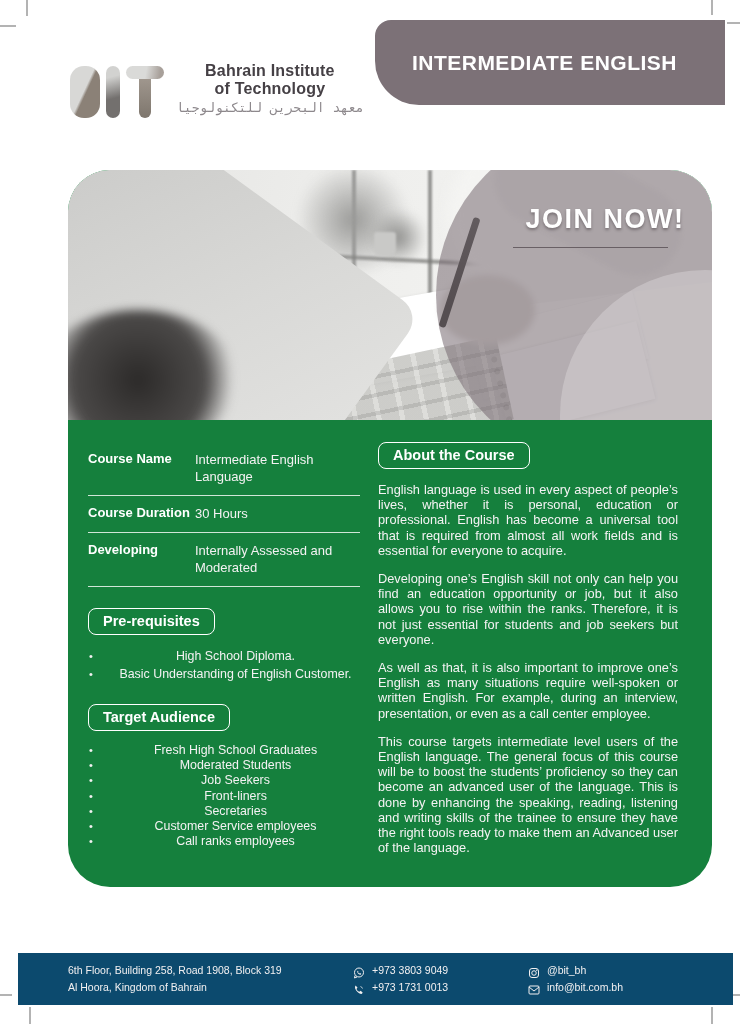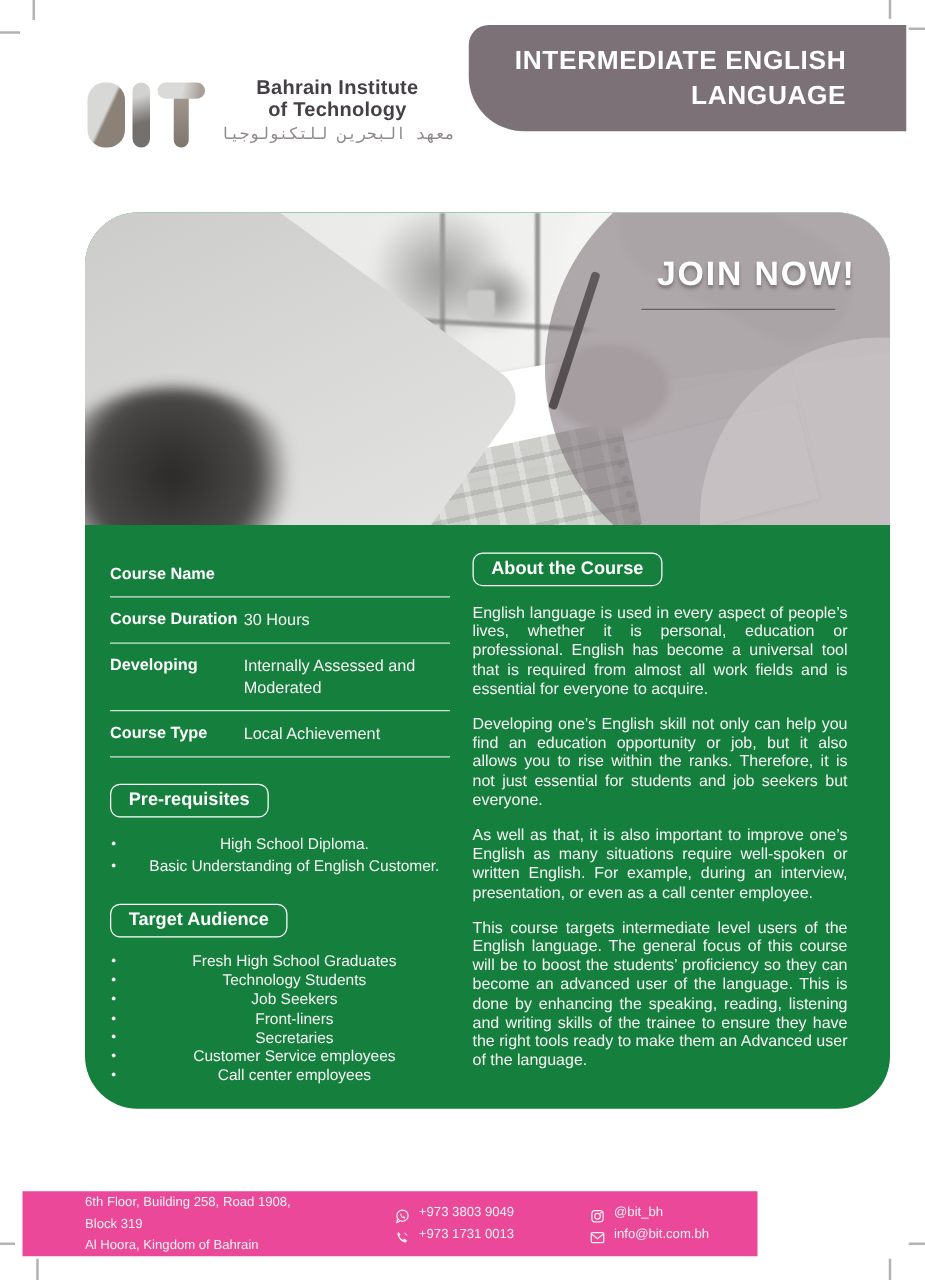--- a/index.html
+++ b/index.html
@@ -101,21 +101,21 @@
   ul.bullets { list-style:none; margin-top:12px;text-align:center; }
   ul.bullets li { position:relative; padding-left:23px; font-size:12.4px; color:#f4f2f3; }
   ul.bullets.loose li { line-height:18px; }
   ul.bullets.tight li { line-height:15.2px; }
   ul.bullets li::before { content:"•"; position:absolute; left:1px; top:0; font-size:11px; color:#f4f2f3; }
 
   .para { font-size:12.8px; line-height:15.2px; text-align:justify; color:#f5f3f4; margin-top:13px; }
   .about-badge { margin-top:0; }
 
   
-  .footer { position:absolute; left:18px; top:953px; width:588px; height:52px; background:#ec4899;
+  .footer { position:absolute; left:18px; top:953px; width:715px; height:52px; background:#0c4a6e;
             display:flex; align-items:center; color:#f2f0f1; font-size:10.5px; line-height:17px;gap:48px; }
   .f-address { margin-left:50px; width:225px; }
   .f-contact { margin-left:12px; width:115px; }
   .f-social  { margin-left:12px; width:160px; }
   .f-line { display:flex; align-items:flex-end; gap:7px; }
   .f-line svg { flex:0 0 auto; }
 </style>
 </head>
 <body>
 
@@ -141,21 +141,20 @@
     </div>
     <div class="logo-text">
       <div class="logo-line1">Bahrain Institute</div>
       <div class="logo-line2">of Technology</div>
       <div class="logo-ar" dir="rtl">معهد البحرين للتكنولوجيا</div>
     </div>
   </div>
 
   <div class="header-band">
     <div class="t">INTERMEDIATE ENGLISH</div>
-    <div class="t">LANGUAGE</div>
   </div>
 
   <div class="card">
 
     <div class="photo">
       <div class="shelf-v1"></div>
       <div class="shelf-v2"></div>
       <div class="shelf-h1"></div>
       <div class="plant1"></div>
       <div class="plant2"></div>
@@ -175,53 +174,50 @@
       <div class="ovl2"></div>
       <div class="join">JOIN NOW!</div>
       <div class="join-underline"></div>
     </div>
 
     <div class="content">
 
       <div class="left-col">
         <div class="detail-row">
           <div class="detail-label">Course Name</div>
+          <div class="detail-value">Intermediate English Language</div>
         </div>
         <div class="detail-row">
           <div class="detail-label">Course Duration</div>
           <div class="detail-value">30 Hours</div>
         </div>
         <div class="detail-row">
           <div class="detail-label">Developing</div>
           <div class="detail-value">Internally Assessed and Moderated</div>
-        </div>
-        <div class="detail-row">
-          <div class="detail-label">Course Type</div>
-          <div class="detail-value">Local Achievement</div>
         </div>
 
         <div class="badge-row">
           <span class="badge">Pre-requisites</span>
         </div>
         <ul class="bullets loose">
           <li>High School Diploma.</li>
           <li>Basic Understanding of English Customer.</li>
         </ul>
 
         <div class="badge-row">
           <span class="badge">Target Audience</span>
         </div>
         <ul class="bullets tight">
           <li>Fresh High School Graduates</li>
-          <li>Technology Students</li>
+          <li>Moderated Students</li>
           <li>Job Seekers</li>
           <li>Front-liners</li>
           <li>Secretaries</li>
           <li>Customer Service employees</li>
-          <li>Call center employees</li>
+          <li>Call ranks employees</li>
         </ul>
       </div>
 
       <div class="right-col">
         <div class="about-badge">
           <span class="badge">About the Course</span>
         </div>
         <p class="para">English language is used in every aspect of people’s lives, whether it is personal, education or professional. English has become a universal tool that is required from almost all work fields and is essential for everyone to acquire.</p>
         <p class="para">Developing one’s English skill not only can help you find an education opportunity or job, but it also allows you to rise within the ranks. Therefore, it is not just essential for students and job seekers but everyone.</p>
         <p class="para">As well as that, it is also important to improve one’s English as many situations require well-spoken or written English. For example, during an interview, presentation, or even as a call center employee.</p>

